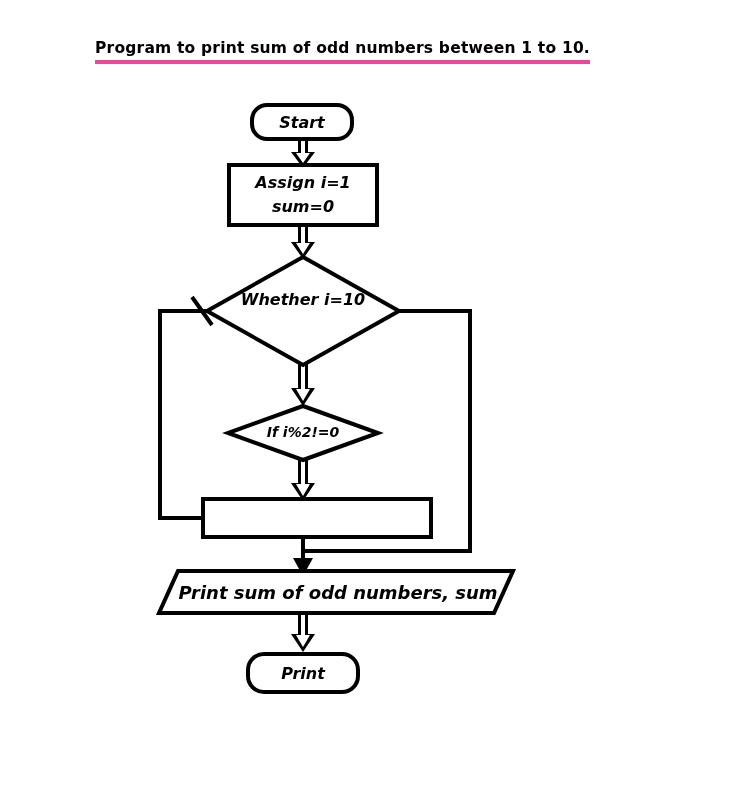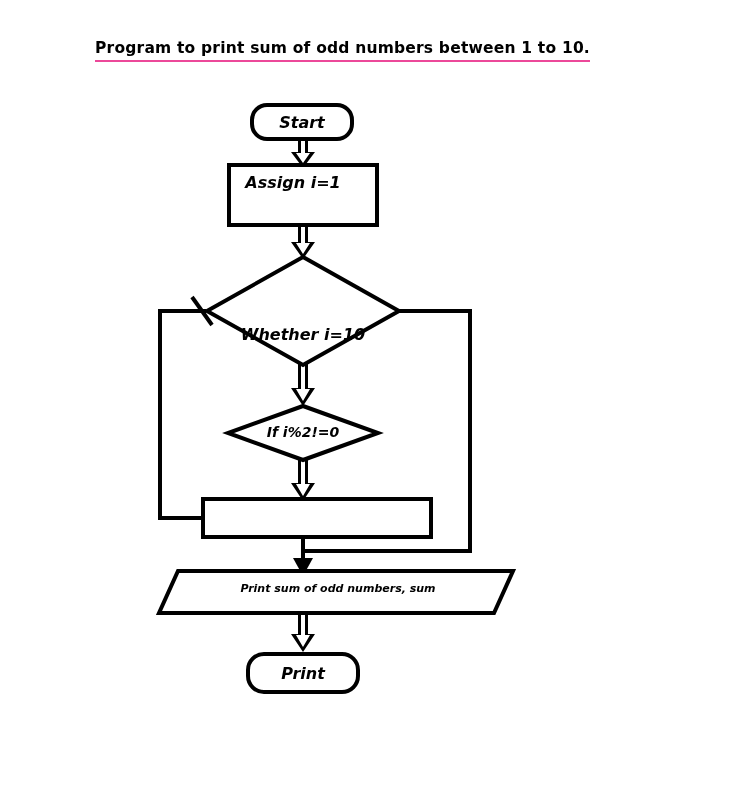--- a/index.html
+++ b/index.html
@@ -30,40 +30,40 @@
   .diagram-title {
     position: absolute;
     left: 95px;
     top: 40px;
     font-family: "DejaVu Sans", sans-serif;
     font-size: 15.5px;
     font-weight: 600;
     color: #000000;
     letter-spacing: 0.2px;
     white-space: nowrap;
-    border-bottom: 2px solid #ec4899;
+    border-bottom: 4px solid #ec4899;
     padding-bottom: 2px;
     line-height: 1.15;
   }
   .node-label {
     position: absolute;
     font-family: "DejaVu Sans", sans-serif;
     font-style: italic;
     font-weight: 700;
     color: #000000;
     text-align: center;
     white-space: nowrap;
     line-height: 1.38;
     pointer-events: none;
   }
   .lbl-terminal  { font-size: 16px; }
   .lbl-process   { font-size: 16px; }
   .lbl-decision  { font-size: 16px; }
   .lbl-decision2 { font-size: 14px; }
-  .lbl-io        { font-size: 11px; }
+  .lbl-io        { font-size: 18px; }
 </style>
 </head>
 <body>
 
 <div id="canvas-root">
 
   <svg id="flow-svg" viewBox="0 0 730 788">
 
     <g>
       <path d="M 203 518 L 160 518 L 160 311 L 206 311" fill="none" stroke="#000000" stroke-width="4" stroke-linejoin="miter"></path>
@@ -118,23 +118,24 @@
     <polygon points="178,571 513,571 494,613 159,613" fill="#ffffff" stroke="#000000" stroke-width="4" stroke-linejoin="miter"></polygon>
 
     <rect x="248" y="654" width="110" height="38" rx="16" ry="16" fill="#ffffff" stroke="#000000" stroke-width="4"></rect>
 
   </svg>
 
   <div class="diagram-title">Program to print sum of odd numbers between 1 to 10.</div>
 
   <div class="node-label lbl-terminal" style="left:252px; top:112px; width:100px;">Start</div>
 
-  <div class="node-label lbl-process" style="left:219px; top:172px; width:148px;">Assign i=1</div>
+  <div class="node-label lbl-process" style="left:229px; top:172px; width:148px;">Assign i=1</div>
+  <div class="node-label lbl-process" style="left:229px; top:196px; width:148px;">sum=0</div>
 
-  <div class="node-label lbl-decision" style="left:213px; top:289px; width:180px;margin-top:35px;">Whether i=10</div>
+  <div class="node-label lbl-decision" style="left:213px; top:289px; width:180px;">Whether i=10</div>
 
   <div class="node-label lbl-decision2" style="left:243px; top:423px; width:120px;">If i%2!=0</div>
 
 
   <div class="node-label lbl-io" style="left:173px; top:581px; width:330px;">Print sum of odd numbers, sum</div>
 
   <div class="node-label lbl-terminal" style="left:248px; top:663px; width:110px;">Print</div>
 
 </div>
 

